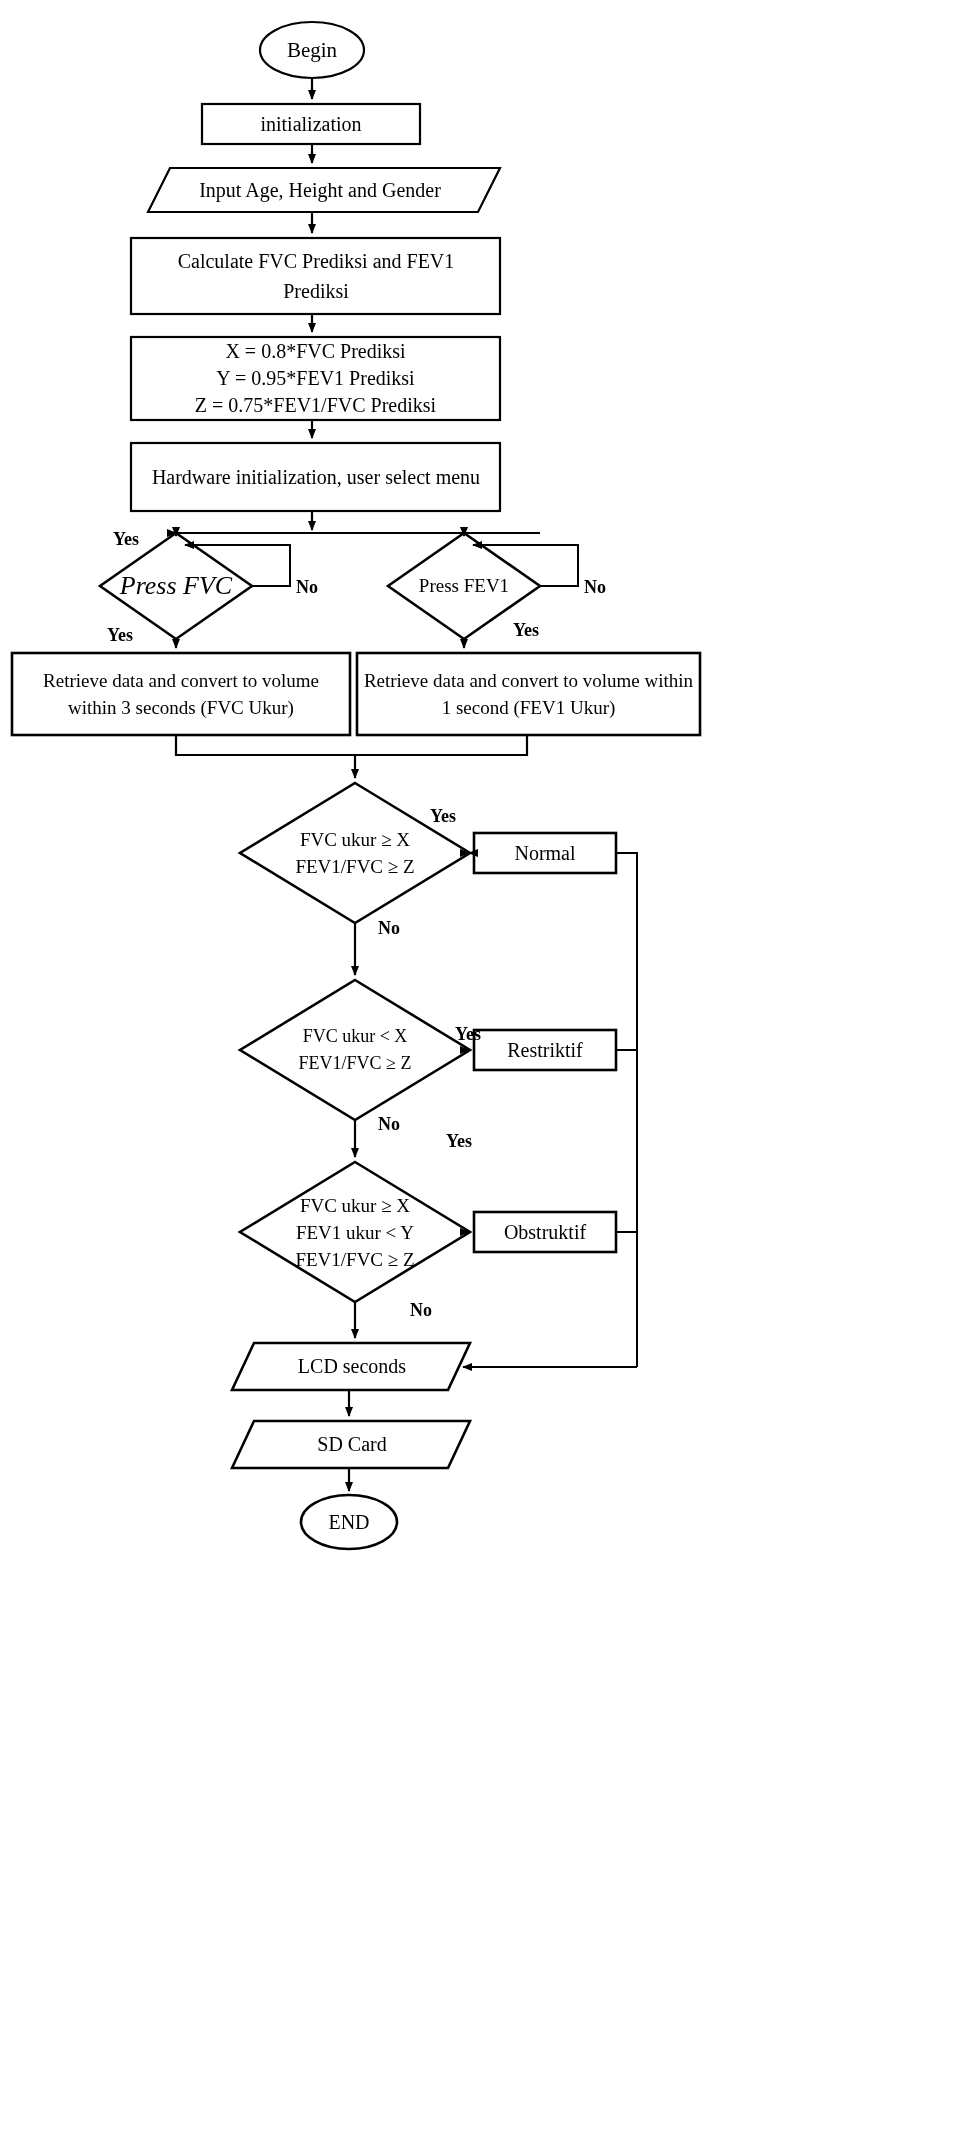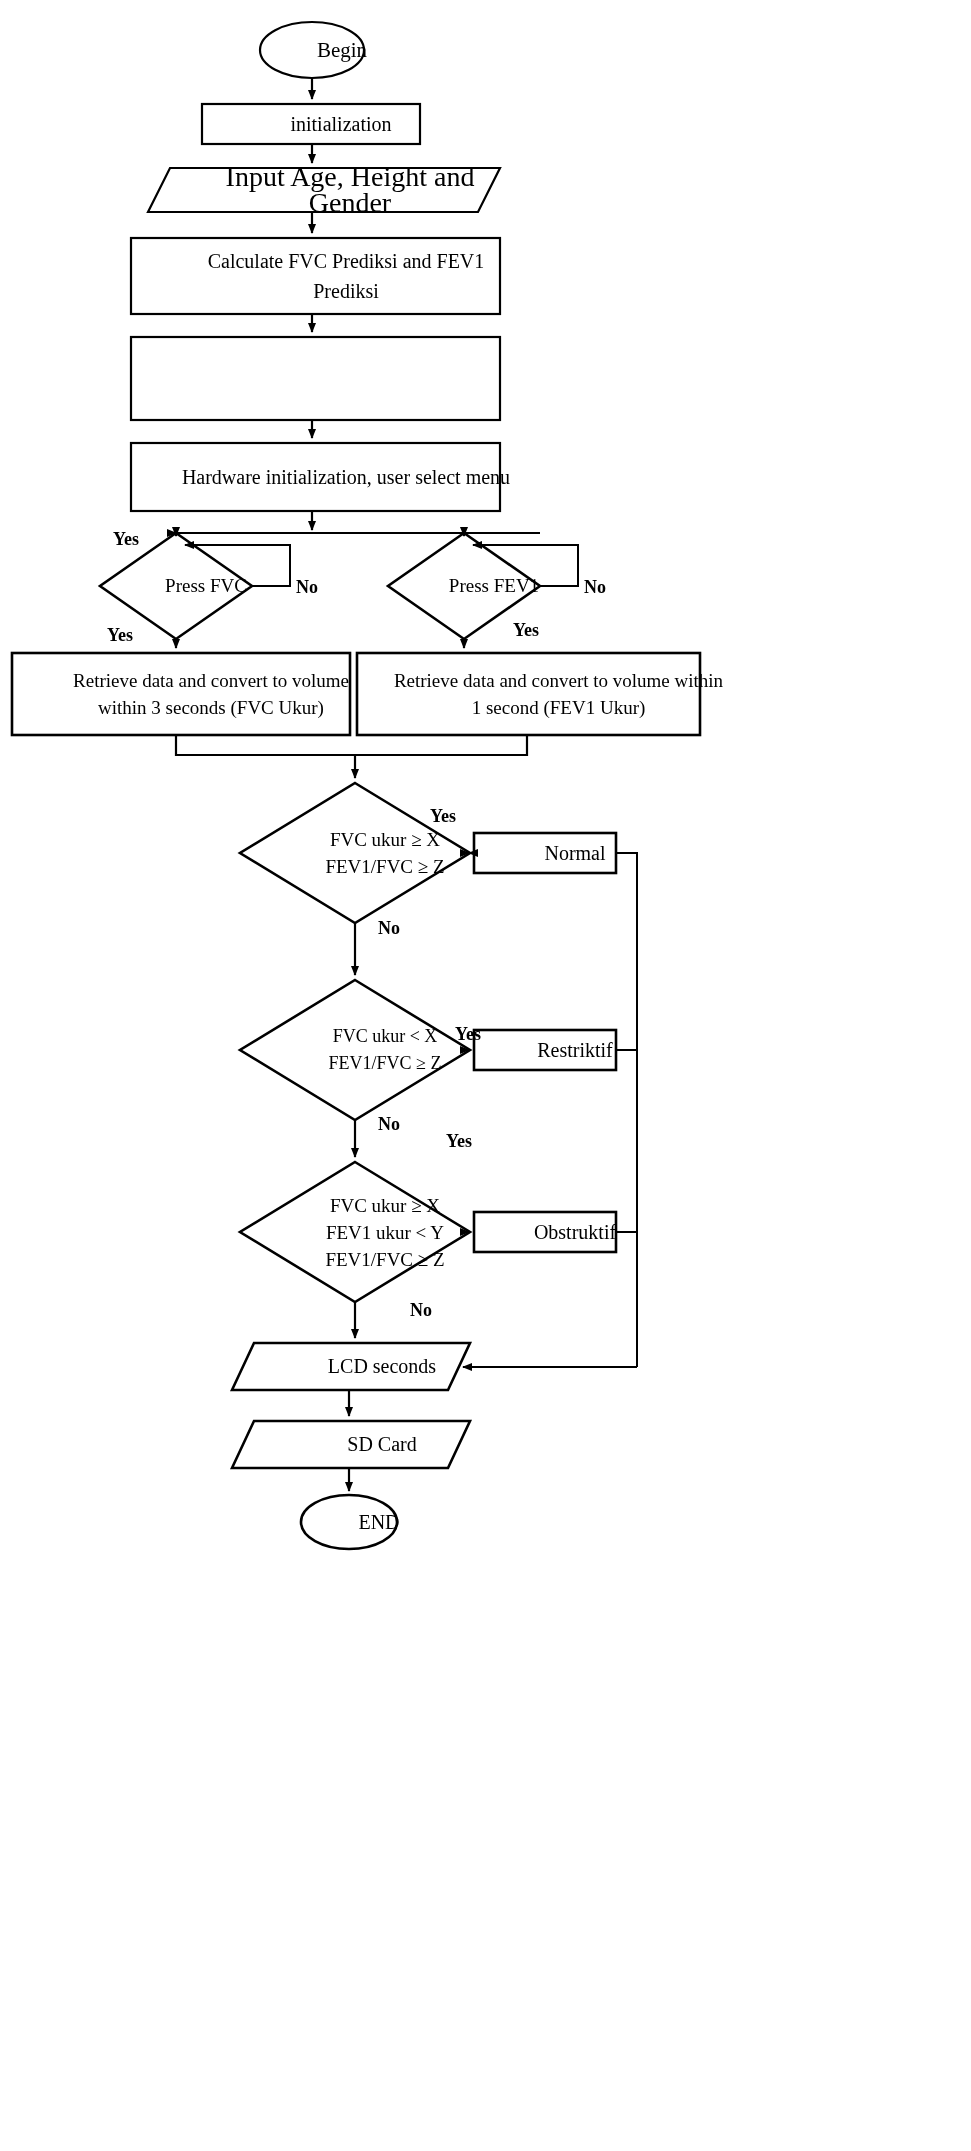--- a/index.html
+++ b/index.html
@@ -33,21 +33,20 @@
     text-align: center;
     font-family: "Liberation Serif", "DejaVu Serif", serif;
     font-size: 19px;
     line-height: 26px;
     color: #000;
     white-space: pre-line;
     display: flex;
     align-items: center;
     justify-content: center;
     pointer-events: none;
-    margin-left: 30px;
   }
   .edge-label {
     position: absolute;
     font-family: "Liberation Serif", "DejaVu Serif", serif;
     font-size: 18px;
     font-weight: bold;
     color: #000;
     white-space: nowrap;
   }
 </style>
@@ -141,28 +140,31 @@
 
     <path class="ln" d="M349,1390 L349,1416" marker-end="url(#arw)"></path>
 
     <path class="ln" d="M349,1468 L349,1491" marker-end="url(#arw)"></path>
   </svg>
 
   <div class="node-text" style="left:260px; top:32px; width:104px; height:36px; font-size:21px;">Begin</div>
 
   <div class="node-text" style="left:202px; top:104px; width:218px; height:40px; font-size:20px;">initialization</div>
 
-  <div class="node-text" style="left:160px; top:170px; width:320px; height:40px; font-size:28px;">Input Age, Height and Gender</div>
+  <div class="node-text" style="left:160px; top:170px; width:320px; height:40px; font-size:20px;">Input Age, Height and Gender</div>
 
   <div class="node-text" style="left:145px; top:240px; width:342px; height:72px; font-size:20px; line-height:30px;">Calculate FVC Prediksi and FEV1 Prediksi</div>
 
+  <div class="node-text" style="left:134px; top:339px; width:363px; height:79px; font-size:20px; line-height:27px;">X = 0.8*FVC Prediksi
+Y = 0.95*FEV1 Prediksi
+Z = 0.75*FEV1/FVC Prediksi</div>
 
   <div class="node-text" style="left:145px; top:445px; width:342px; height:64px; font-size:20px; line-height:30px;">Hardware initialization, user select menu</div>
 
-  <div class="node-text" style="left:106px; top:570px; width:140px; height:32px; font-size:19px;">Press FVC</div>
+  <div class="node-text" style="left:106px; top:570px; width:140px; height:32px; font-size:26px;font-style:italic;">Press FVC</div>
 
   <div class="node-text" style="left:394px; top:570px; width:140px; height:32px; font-size:19px;">Press FEV1</div>
 
   <div class="node-text" style="left:18px; top:655px; width:326px; height:78px; font-size:19px; line-height:27px;">Retrieve data and convert to volume within 3 seconds (FVC Ukur)</div>
 
   <div class="node-text" style="left:363px; top:655px; width:331px; height:78px; font-size:19px; line-height:27px;">Retrieve data and convert to volume within 1 second (FEV1 Ukur)</div>
 
   <div class="node-text" style="left:258px; top:825px; width:194px; height:56px; font-size:19px; line-height:27px;">FVC ukur ≥ X
 FEV1/FVC ≥ Z</div>
 

